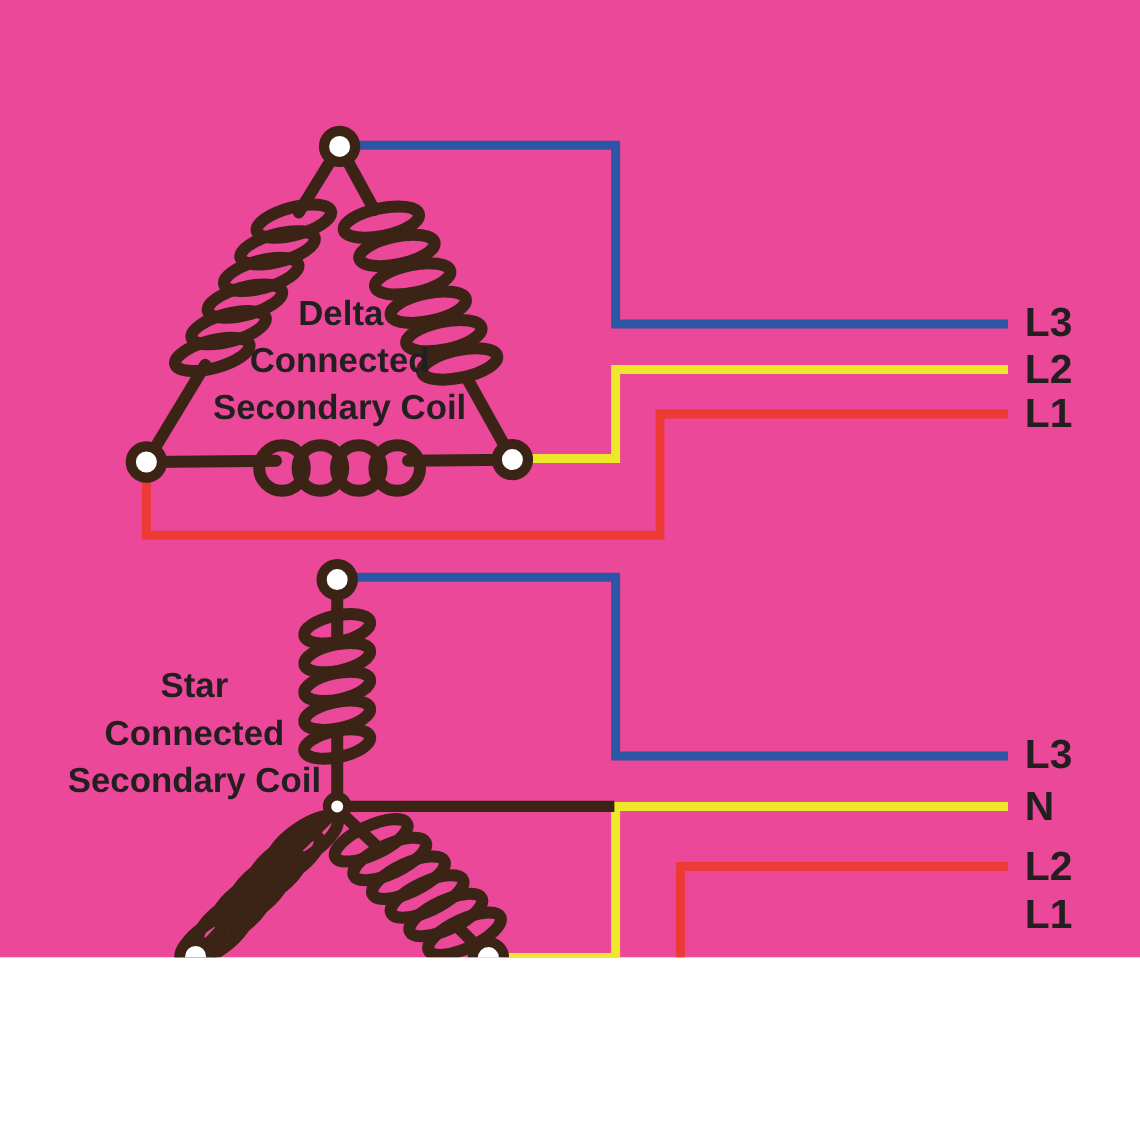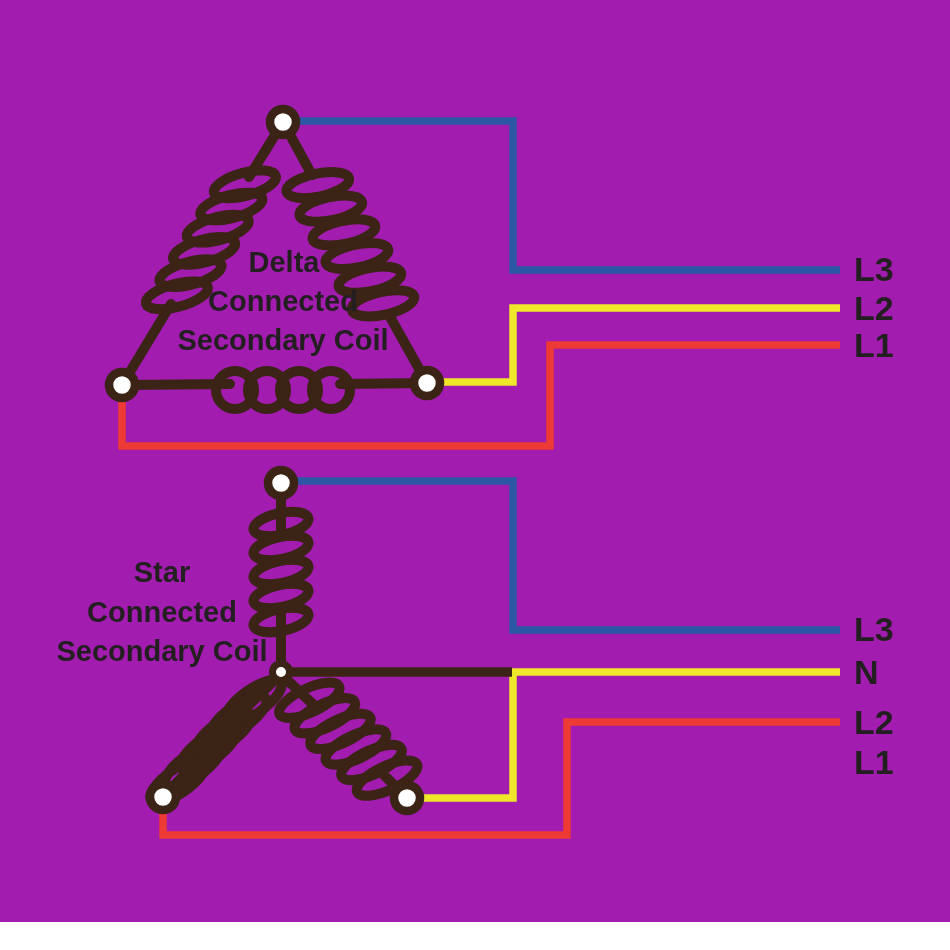--- a/index.html
+++ b/index.html
@@ -3,22 +3,22 @@
 <meta charset="utf-8">
 <style>
   html, body {
     margin: 0;
     padding: 0;
     background: #ffffff;
   }
   .stage {
     position: relative;
     width: 950px;
-    height: 922px;
-    background: #a21caf;
+    height: 798px;
+    background: #ec4899;
     overflow: hidden;
   }
   svg { display: block; }
   text {
     font-family: "Liberation Sans", "DejaVu Sans", sans-serif;
   }
   .cap {
     font-size: 29px;
     font-weight: 600;
     text-anchor: middle;

